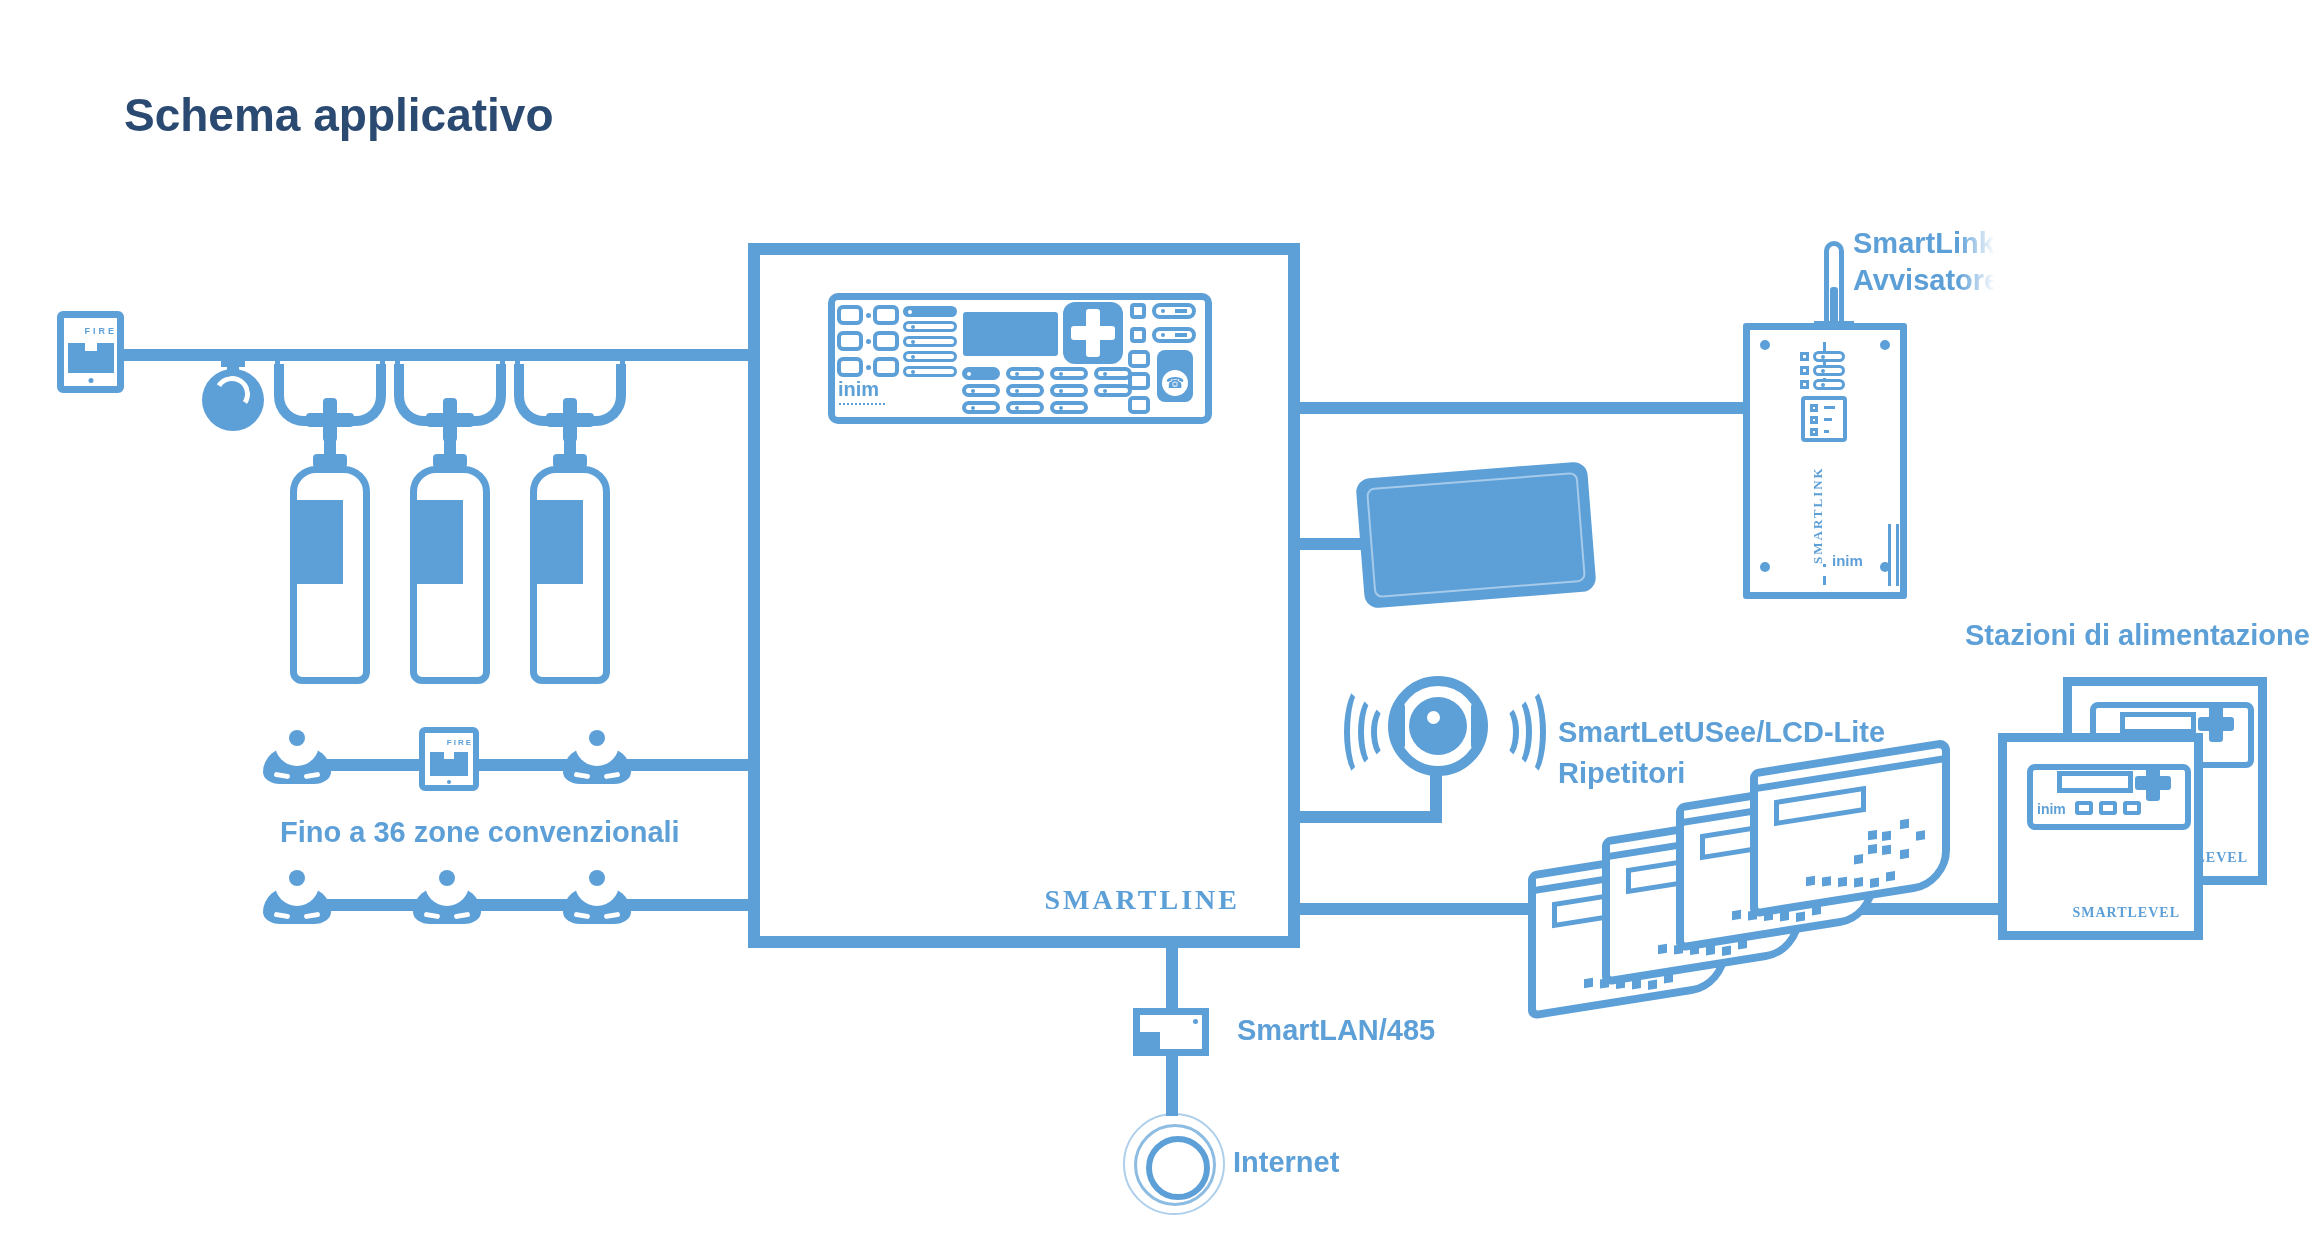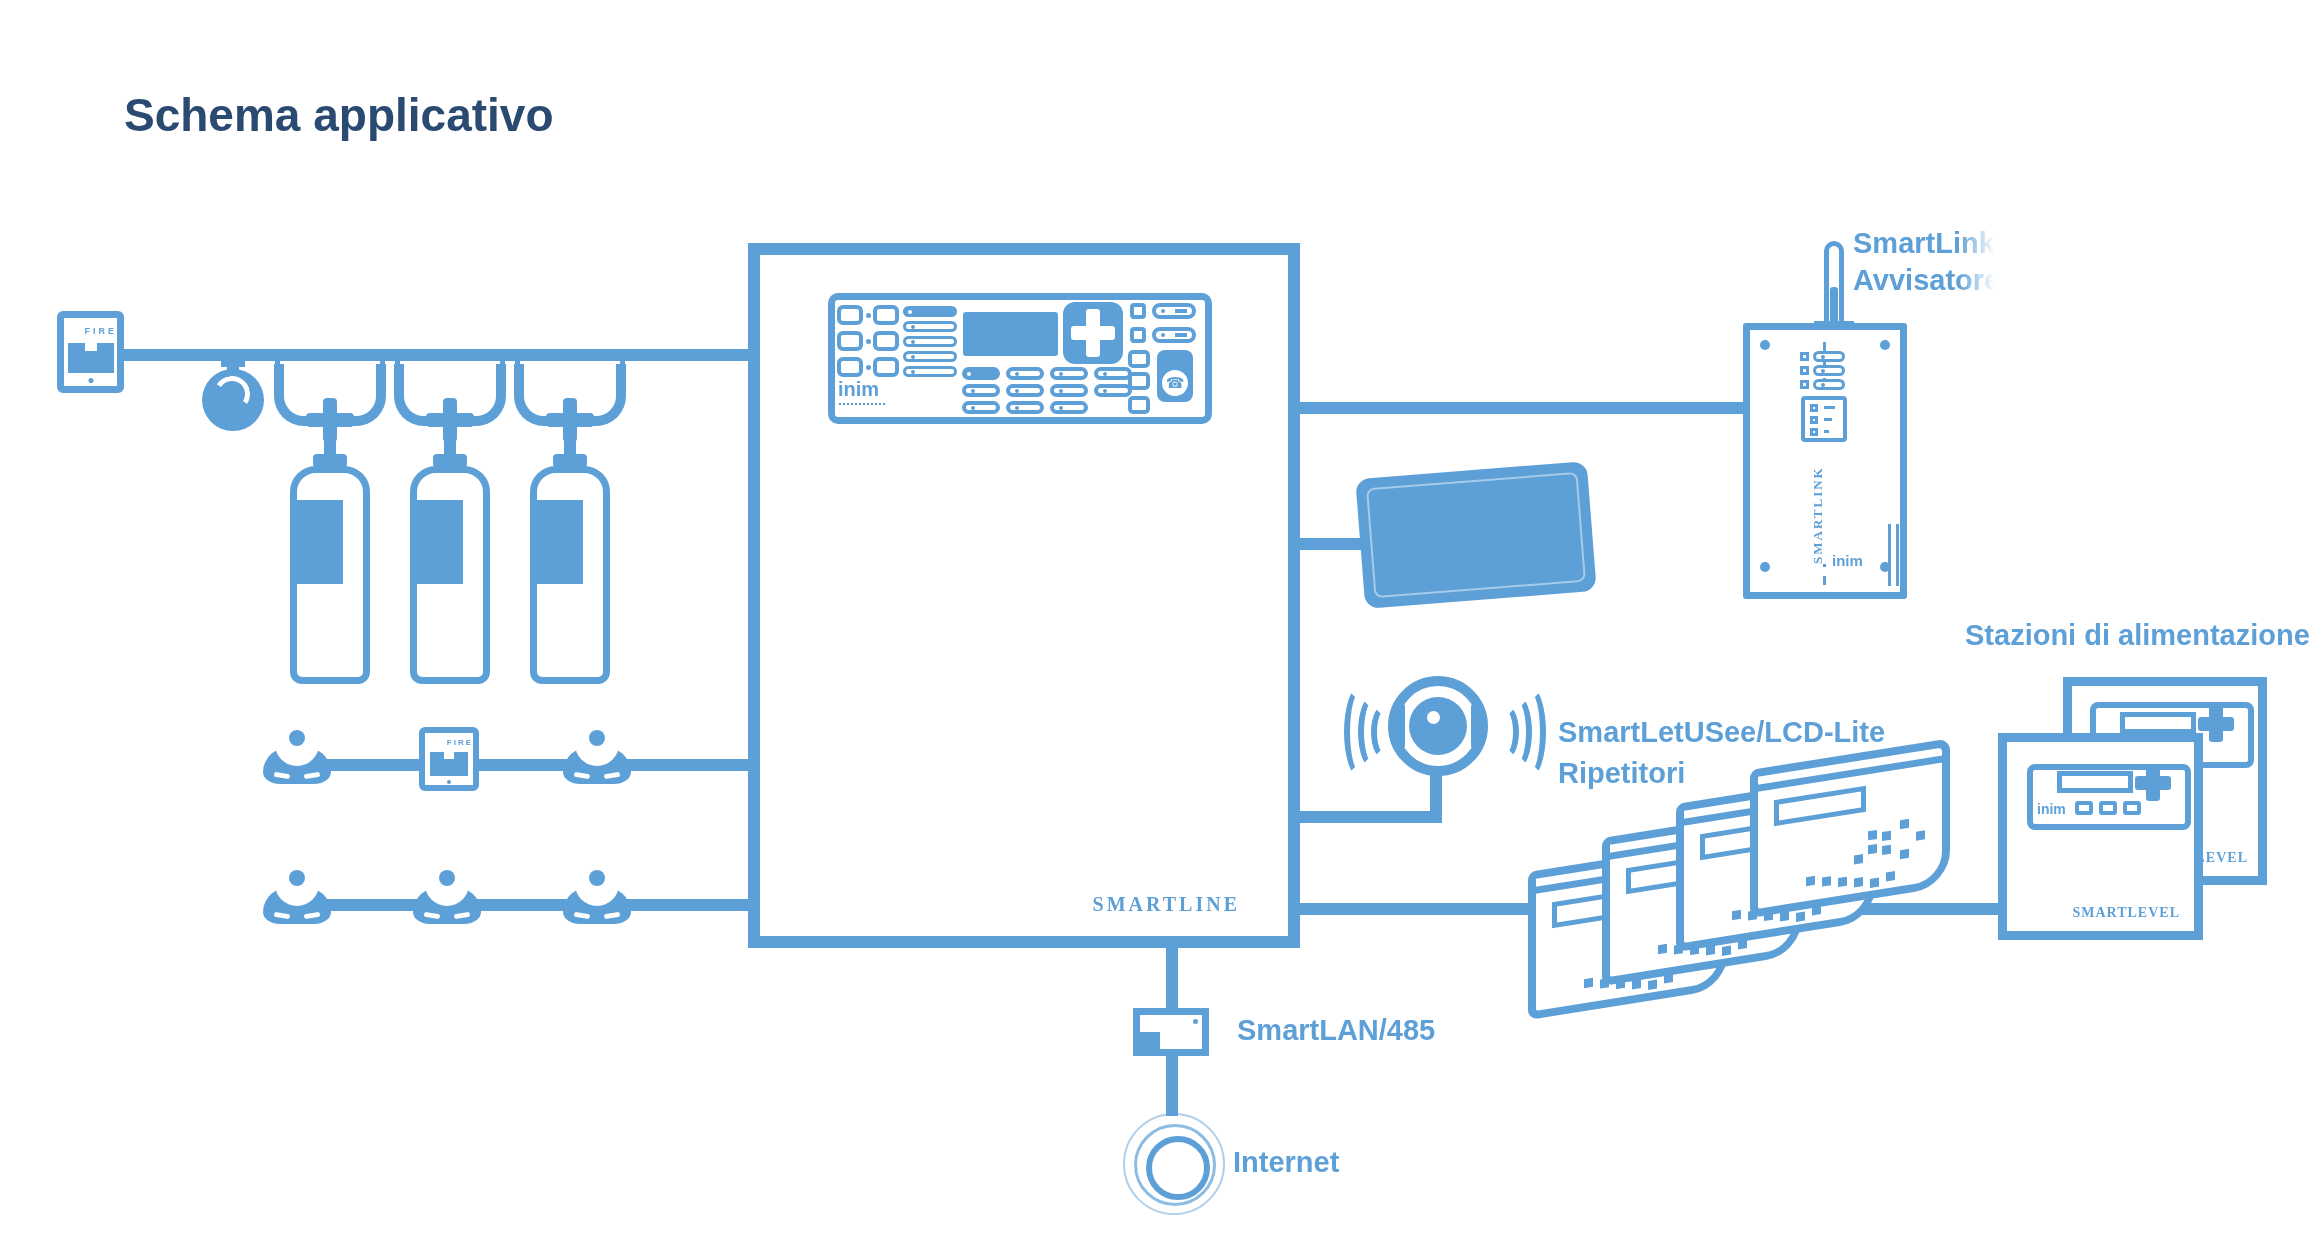--- a/index.html
+++ b/index.html
@@ -99,20 +99,21 @@
   <div class="ln" style="left:292px;top:759px;width:468px;height:12px;"></div>
   <div class="ln" style="left:292px;top:899px;width:468px;height:12px;"></div>
   <div class="ln" style="left:1290px;top:402px;width:459px;height:12px;"></div>
   <div class="ln" style="left:1290px;top:538px;width:84px;height:12px;"></div>
   <div class="ln" style="left:1290px;top:811px;width:152px;height:12px;"></div>
   <div class="ln" style="left:1430px;top:762px;width:12px;height:61px;"></div>
   <div class="ln" style="left:1290px;top:903px;width:716px;height:12px;"></div>
   <div class="ln" style="left:1166px;top:936px;width:12px;height:76px;"></div>
   <div class="ln" style="left:1166px;top:1054px;width:12px;height:62px;"></div>
 
+  <div class="lbl" style="left:280px;top:816px;">Fino a 36 zone convenzionali</div>
   <div class="lbl fade" style="left:1853px;top:225px;line-height:37px;">
     <div>SmartLink</div>
     <div>Avvisatore</div>
   </div>
   <div class="lbl" style="left:1558px;top:712px;line-height:41px;">
     <div>SmartLetUSee/LCD-Lite</div>
     <div>Ripetitori</div>
   </div>
   <div class="lbl" style="left:1965px;top:619px;">Stazioni di alimentazione</div>
   <div class="lbl" style="left:1237px;top:1014px;">SmartLAN/485</div>
@@ -219,21 +220,21 @@
 
   <div class="cp" style="left:419px;top:727px;width:60px;height:64px;border-width:6px;">
     <div class="t" style="top:5px;font-size:8px;letter-spacing:2px;">FIRE</div>
     <div class="btn" style="top:19px;width:38px;height:24px;">
       <div class="notch" style="width:10px;height:7px;"></div>
     </div>
     <div class="d" style="top:47px;width:4px;height:4px;"></div>
   </div>
 
   <div class="abs" style="left:748px;top:243px;width:552px;height:705px;border:12px solid var(--b);background:#fff;box-sizing:border-box;z-index:2;">
-    <div class="serif" style="position:absolute;right:48px;bottom:20px;font-size:20px;letter-spacing:3px;">SMARTLINE</div>
+    <div class="serif" style="position:absolute;right:48px;bottom:20px;font-size:28px;letter-spacing:3px;">SMARTLINE</div>
   </div>
 
   <div class="abs" style="left:828px;top:293px;width:384px;height:131px;border:7px solid var(--b);border-radius:10px;background:#fff;box-sizing:border-box;z-index:3;">
 
     <div class="o" style="left:2px;top:5px;width:26px;height:20px;border-radius:6px;"></div>
     <div class="dotb" style="left:31px;top:13px;width:5px;height:5px;"></div>
     <div class="o" style="left:38px;top:5px;width:26px;height:20px;border-radius:6px;"></div>
     <div class="o" style="left:2px;top:31px;width:26px;height:20px;border-radius:6px;"></div>
     <div class="dotb" style="left:31px;top:39px;width:5px;height:5px;"></div>
     <div class="o" style="left:38px;top:31px;width:26px;height:20px;border-radius:6px;"></div>

